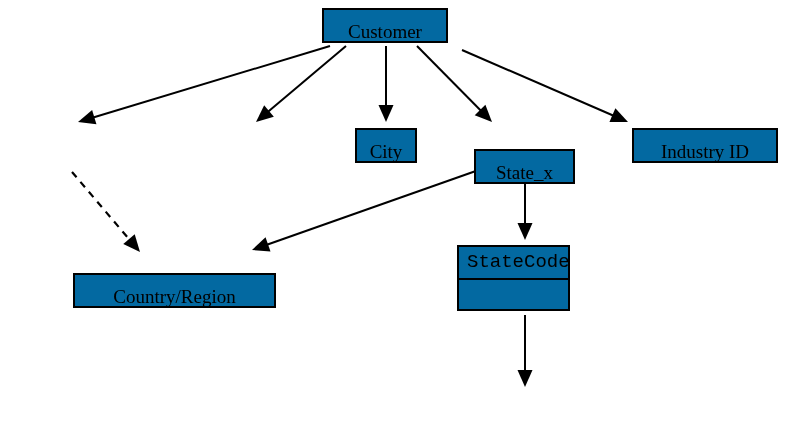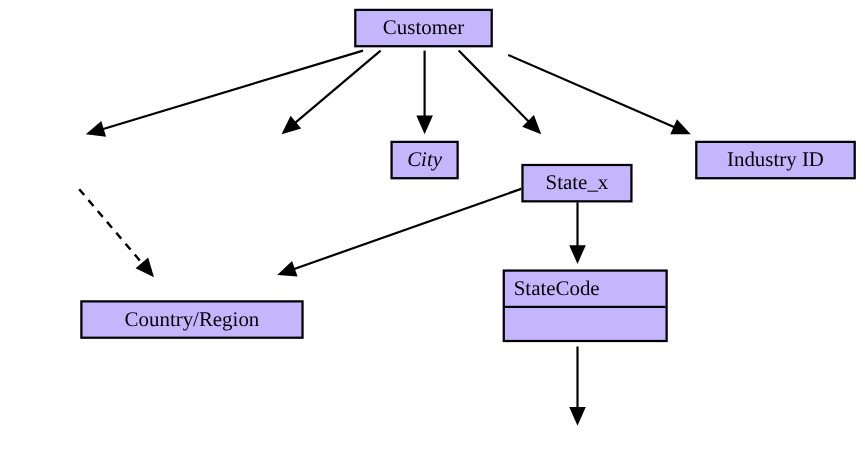--- a/index.html
+++ b/index.html
@@ -23,26 +23,26 @@
     position: absolute;
     left: 0;
     top: 0;
     width: 786px;
     height: 432px;
   }
   .node {
     position: absolute;
     box-sizing: border-box;
     border: 2px solid #000000;
-    background: #c4b5fd;
+    background: #0369a1;
     color: #000000;
     font-size: 19px;
     line-height: 1;
     display: flex;
-    align-items: center;
+    align-items: flex-end;
     justify-content: center;
     white-space: nowrap;
   }
   .node-label {
     display: block;
     padding: 0 10px;
   }
   .node.two-row {
     display: block;
     padding: 0;
@@ -103,28 +103,28 @@
       </g>
       <g>
         <line x1="525" y1="315" x2="525" y2="372" stroke="#000000" stroke-width="2"></line>
         <polygon points="525,387 517.5,370 532.5,370" fill="#000000"></polygon>
       </g>
     </svg>
 
 <div class="node" style="left: 322px; top: 8px; width: 126px; height: 35px;">
       <span class="node-label">Customer</span>
     </div>
-    <div class="node" style="left: 355px; top: 128px; width: 62px; height: 35px; font-style: italic;">
+    <div class="node" style="left: 355px; top: 128px; width: 62px; height: 35px;">
       <span class="node-label">City</span>
     </div>
     <div class="node" style="left: 474px; top: 128px; width: 101px; height: 35px; margin-top: 21px;">
       <span class="node-label">State_x</span>
     </div>
     <div class="node" style="left: 632px; top: 128px; width: 146px; height: 35px;">
       <span class="node-label">Industry ID</span>
     </div>
     <div class="node" style="left: 73px; top: 258px; width: 203px; height: 35px; margin-top: 15px;">
       <span class="node-label">Country/Region</span>
     </div>
-    <div class="node two-row" style="left: 457px; top: 245px; width: 150px; height: 66px;">
+    <div class="node two-row" style="left: 457px; top: 245px; width: 113px; height: 66px; font-family: Liberation Mono, monospace;">
       <div class="row row-top">StateCode</div>
     </div>
   </div>
 
 </body></html>

